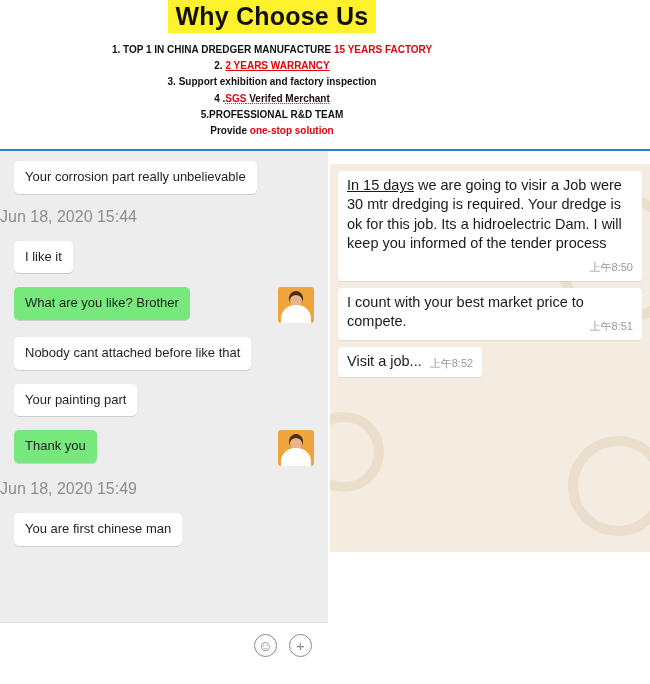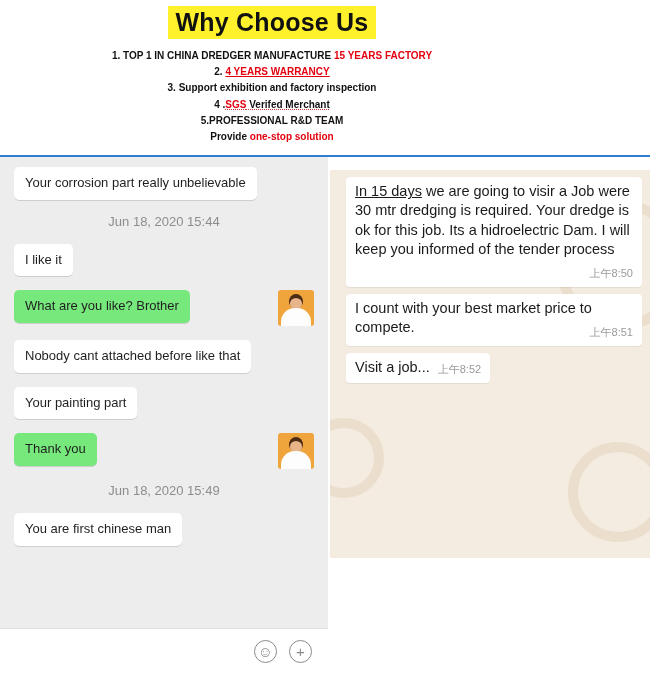--- a/index.html
+++ b/index.html
@@ -11,21 +11,21 @@
     height: 684px;
     background: #ffffff;
     font-family: "Liberation Sans", sans-serif;
     overflow: hidden;
     position: relative;
   }
 
   
   .header {
     width: 544px;
-    padding-top: 6px;
+    padding-top: 0;
     box-sizing: border-box;
     text-align: center;
     background: #ffffff;
   }
   .header-title {
     display: inline-block;
     font-size: 25px;
     font-weight: bold;
     color: #111111;
     background: #fff22d;
@@ -150,22 +150,22 @@
     position: absolute;
     left: 50%;
     bottom: 0;
     transform: translateX(-50%);
     width: 30px;
     height: 18px;
     border-radius: 14px 14px 0 0;
     background: #fdfdfd;
   }
   .timestamp {
-    text-align: center;
-    font-size: 13px;
+    text-align: left;
+    font-size: 16px;
     color: #8d8d8d;
     margin: 2px 0 15px 0;
   }
 
   
   .composer {
     position: absolute;
     left: 0;
     bottom: 0;
     width: 328px;
@@ -222,21 +222,20 @@
     background: #ffffff;
     border-radius: 4px;
     padding: 5px 9px 6px 9px;
     font-size: 14.5px;
     line-height: 1.33;
     color: #1a1a1a;
     margin-bottom: 7px;
     display: inline-block;
     max-width: 286px;
     box-shadow: 0 0.5px 1px rgba(0,0,0,0.07);
-    margin-left: 8px;
   }
   .r-bubble .u {
     text-decoration: underline;
   }
   .r-time {
     font-size: 11px;
     color: #9a9a9a;
     float: right;
     margin: 7px 0 0 10px;
     white-space: nowrap;
@@ -253,21 +252,21 @@
 </head>
 <body>
 
 <div class="header">
   <div class="header-title">Why Choose Us</div>
   <div class="bullets">
     <div>
       <span>1. TOP 1 IN CHINA DREDGER MANUFACTURE </span><span class="red">15 YEARS FACTORY</span>
     </div>
     <div>
-      <span>2. </span><span class="red-underline">4 YEARS WARRANCY</span>
+      <span>2. </span><span class="red-underline">2 YEARS WARRANCY</span>
     </div>
     <div>
       <span>3. Support exhibition and factory inspection</span>
     </div>
     <div>
       <span>4 .</span><span class="red spell">SGS</span><span class="spell"> Verifed Merchant</span>
     </div>
     <div>
       <span>5.PROFESSIONAL R&amp;D TEAM</span>
     </div>

